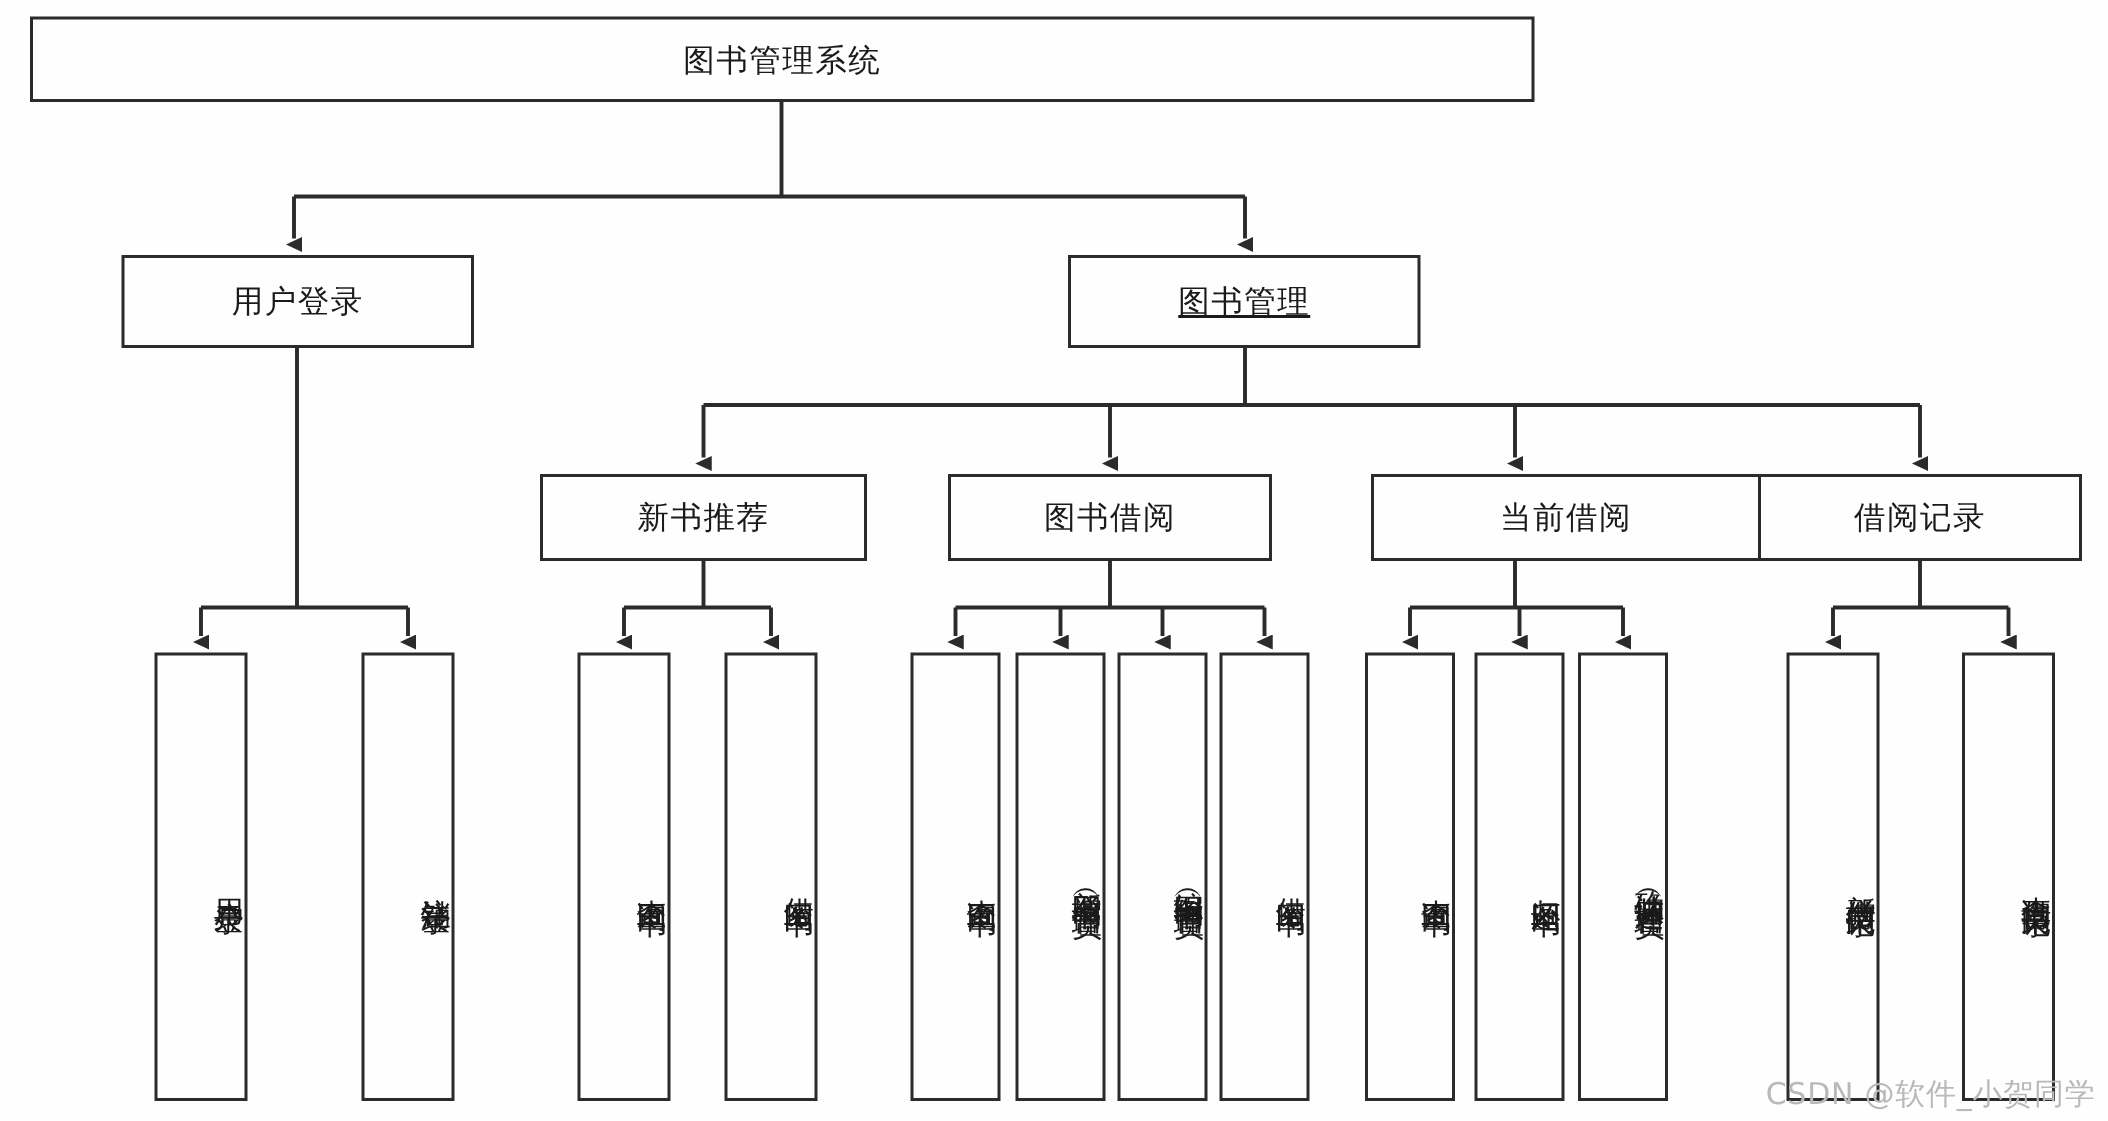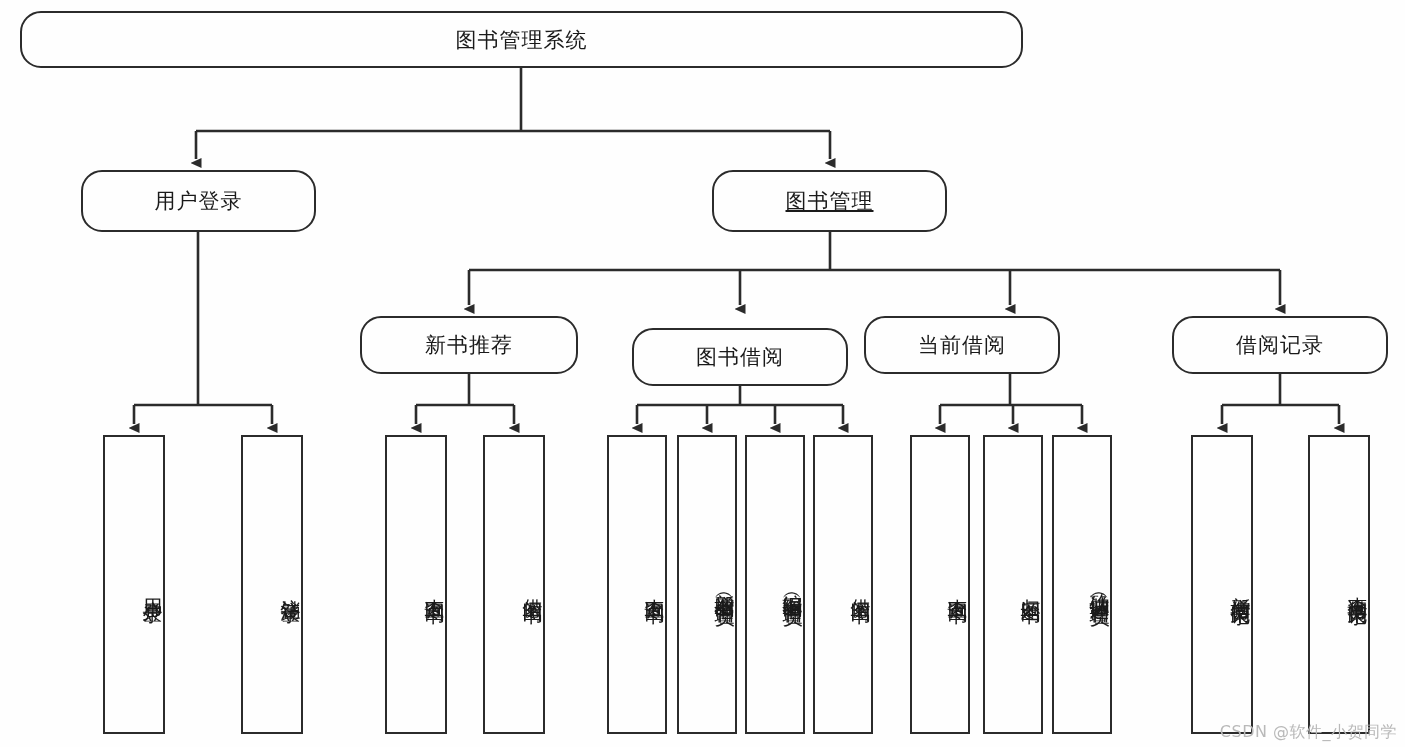--- a/index.html
+++ b/index.html
@@ -29,21 +29,20 @@
     border: 2.5px solid #2b2b2b;
     background: #fefefe;
     display: flex;
     align-items: center;
     justify-content: center;
     color: #1a1a1a;
   }
   .node.horiz {
     font-size: 21px;
     letter-spacing: 1px;
-    border-radius: 21px;
   }
   .node.vert {
     writing-mode: vertical-rl;
     text-orientation: upright;
     font-size: 20px;
     letter-spacing: 2px;
     align-items: flex-start;
     justify-content: center;
     padding-top: 4px;
     line-height: 1.08;
@@ -55,21 +54,21 @@
     display: block;
     white-space: pre;
   }
   .vert .node-label {
     white-space: normal;
   }
   #watermark {
     position: absolute;
     right: 8px;
     bottom: 4px;
-    font-size: 16px;
+    font-size: 20px;
     color: #b9b9b9;
     letter-spacing: 0.5px;
     white-space: nowrap;
   }
 </style>
 </head>
 <body>
 
 <div id="canvas">
 
@@ -130,24 +129,24 @@
   <div class="node horiz" style="left: 81px; top: 170px; width: 235px; height: 62px;">
     <span class="node-label">用户登录</span>
   </div>
   <div class="node horiz" style="left: 712px; top: 170px; width: 235px; height: 62px; text-decoration: underline;">
     <span class="node-label">图书管理</span>
   </div>
 
   <div class="node horiz" style="left: 360px; top: 316px; width: 218px; height: 58px;">
     <span class="node-label">新书推荐</span>
   </div>
-  <div class="node horiz" style="left: 632px; top: 316px; width: 216px; height: 58px; margin-top: 12px;">
+  <div class="node horiz" style="left: 632px; top: 316px; width: 216px; height: 58px;">
     <span class="node-label">图书借阅</span>
   </div>
-  <div class="node horiz" style="left: 864px; top: 316px; width: 196px; height: 58px;">
+  <div class="node horiz" style="left: 914px; top: 316px; width: 260px; height: 58px;">
     <span class="node-label">当前借阅</span>
   </div>
   <div class="node horiz" style="left: 1172px; top: 316px; width: 216px; height: 58px; justify-content: center;">
     <span class="node-label">借阅记录</span>
   </div>
 
   <div class="node vert" style="left: 103px; top: 435px; width: 62px; height: 299px;">
     <span class="node-label">用户登录</span>
   </div>
   <div class="node vert" style="left: 241px; top: 435px; width: 62px; height: 299px;">

